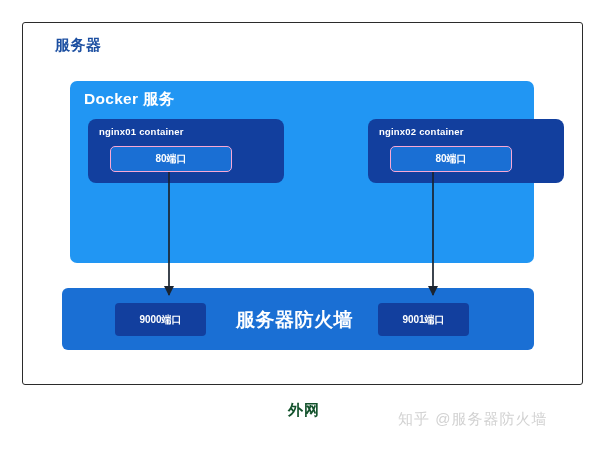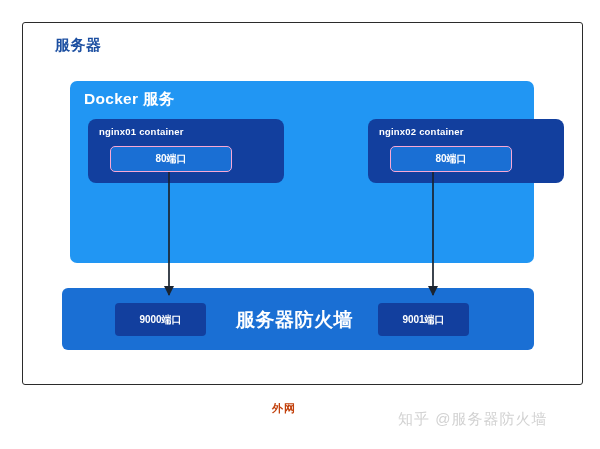--- a/index.html
+++ b/index.html
@@ -140,25 +140,25 @@
     left: 0;
     top: 0;
     width: 600px;
     height: 449px;
     pointer-events: none;
   }
 
   
   .extnet-label {
     position: absolute;
-    left: 272px;
+    left: 288px;
     top: 401px;
-    font-size: 11px;
-    font-weight: bold;
-    color: #c2410c;
+    font-size: 15px;
+    font-weight: bold;
+    color: #14532d;
     letter-spacing: 1px;
   }
 
   
   .watermark {
     position: absolute;
     left: 398px;
     top: 410px;
     font-size: 15px;
     color: #d2d2d2;

